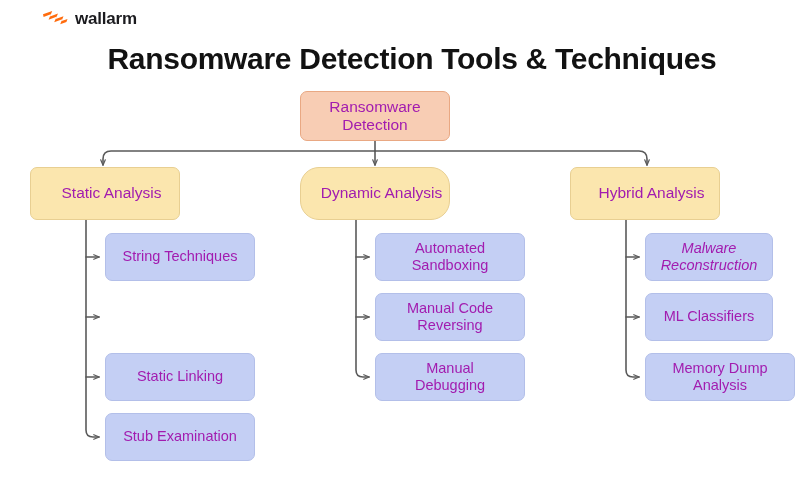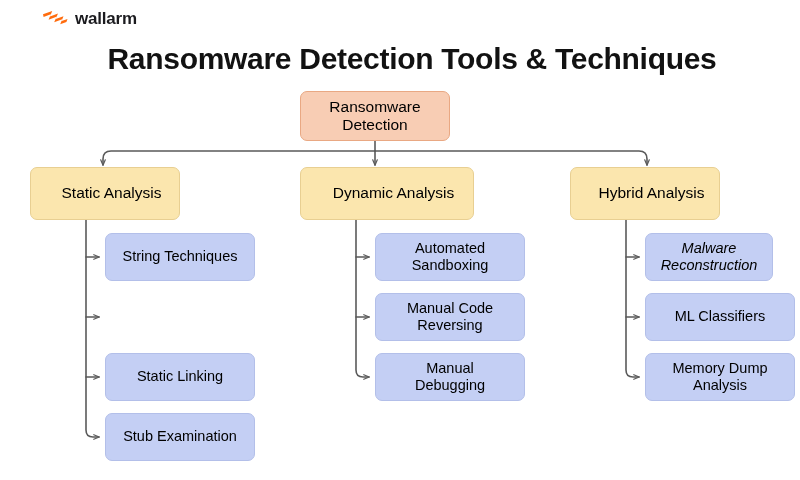--- a/index.html
+++ b/index.html
@@ -35,21 +35,21 @@
   
   #wires{position:absolute;left:0;top:0;width:800px;height:480px;}
 
   
   .node{
     position:absolute;
     box-sizing:border-box;
     display:flex;align-items:center;justify-content:center;
     text-align:center;
     border-radius:7px;
-    color:#000000;
+    color:#a21caf;
     line-height:1.18;
     padding:2px 6px;
   }
   .node .lbl{display:block;width:100%;white-space:pre-line;}
 
   .n-root{
     background:#f8cdb4;border:1px solid #e9a883;
     font-size:15.5px;
   }
   .n-cat{
@@ -108,21 +108,21 @@
   </svg>
 
   <div class="node n-root" style="left:288px;top:91px;width:150px;height:50px;">
     <span class="lbl">Ransomware
 Detection</span>
   </div>
 
   <div class="node n-cat" style="left:18px;top:167px;width:150px;height:53px;">
     <span class="lbl">Static Analysis</span>
   </div>
-  <div class="node n-cat" style="left:288px;top:167px;width:174px;height:53px;">
+  <div class="node n-cat" style="left:288px;top:167px;width:150px;height:53px;border-radius:19px;">
     <span class="lbl">Dynamic Analysis</span>
   </div>
   <div class="node n-cat" style="left:558px;top:167px;width:150px;height:53px;">
     <span class="lbl">Hybrid Analysis</span>
   </div>
 
   <div class="node n-leaf" style="left:93px;top:233px;width:150px;height:48px;">
     <span class="lbl">String Techniques</span>
   </div>
   <div class="node n-leaf" style="left:93px;top:353px;width:150px;height:48px;">
@@ -142,21 +142,21 @@
   </div>
   <div class="node n-leaf" style="left:363px;top:353px;width:150px;height:48px;">
     <span class="lbl">Manual
 Debugging</span>
   </div>
 
   <div class="node n-leaf" style="left:633px;top:233px;width:128px;height:48px;font-style:italic;">
     <span class="lbl">Malware
 Reconstruction</span>
   </div>
-  <div class="node n-leaf" style="left:633px;top:293px;width:150px;height:48px;">
+  <div class="node n-leaf" style="left:633px;top:293px;width:128px;height:48px;">
     <span class="lbl">ML Classifiers</span>
   </div>
   <div class="node n-leaf" style="left:633px;top:353px;width:150px;height:48px;">
     <span class="lbl">Memory Dump
 Analysis</span>
   </div>
 
 </div>
 
 </body></html>

